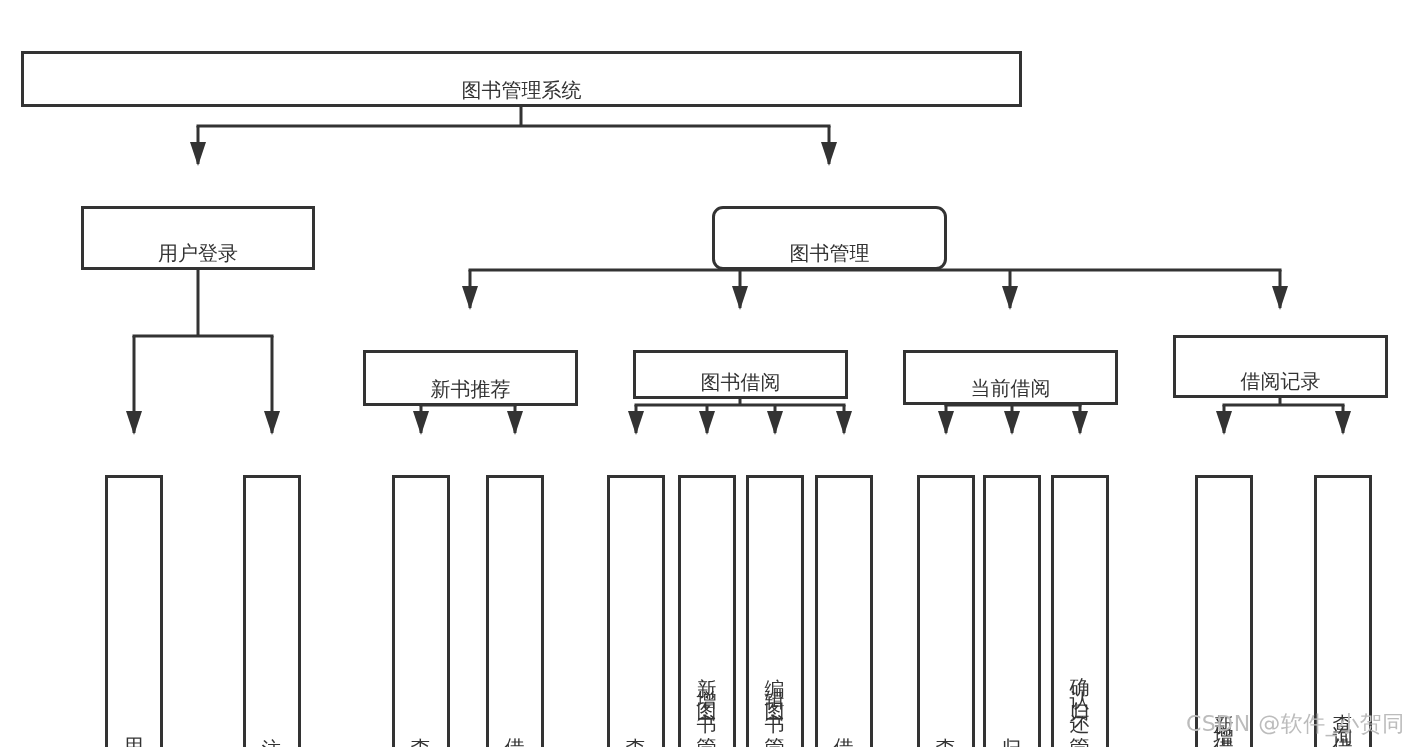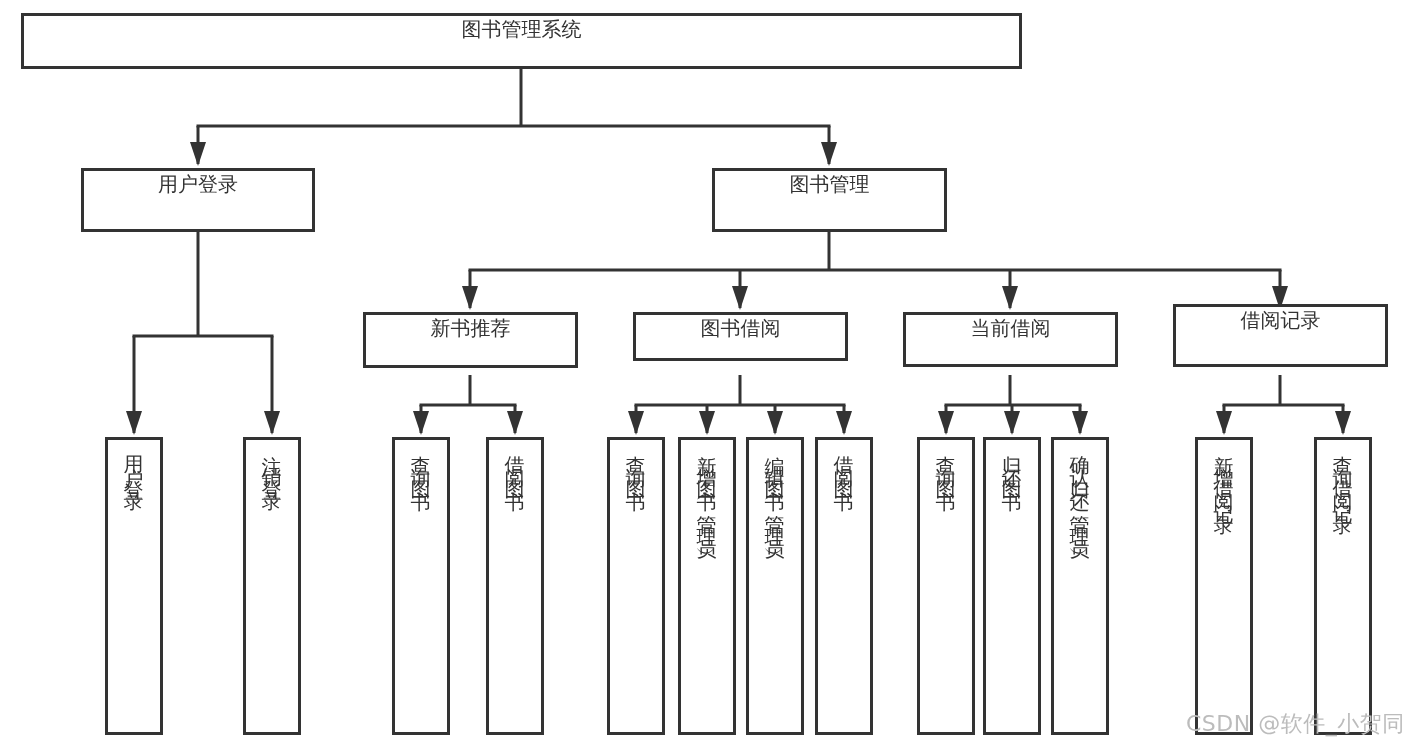--- a/index.html
+++ b/index.html
@@ -15,24 +15,25 @@
     width:1405px;height:747px;
     background:var(--bg);
     overflow:hidden;
   }
   .wires{position:absolute;left:0;top:0;pointer-events:none;}
   .node{
     position:absolute;
     box-sizing:border-box;
     border:3px solid var(--line);
     background:var(--bg);
-    display:flex;align-items:flex-start;justify-content:center;
+    display:flex;align-items:flex-end;justify-content:center;
     color:var(--text);
     font-size:20px;
     z-index:2;
+    margin-top:38px;
   }
   .node-h{white-space:nowrap;}
   .node-v .vtext{
     writing-mode:vertical-lr;
     text-orientation:mixed;
     letter-spacing:12px;
     line-height:1;
     white-space:nowrap;
   }
   .watermark{
@@ -112,34 +113,34 @@
     </g>
   </svg>
 
   <div class="node node-h" style="left:21px;top:13px;width:1001px;height:56px;">
     <span>图书管理系统</span>
   </div>
 
   <div class="node node-h" style="left:81px;top:168px;width:234px;height:64px;">
     <span>用户登录</span>
   </div>
-  <div class="node node-h" style="left:712px;top:168px;width:235px;height:64px;">
+  <div class="node node-h" style="left:712px;top:168px;width:235px;height:64px;border-radius:11px;">
     <span>图书管理</span>
   </div>
 
   <div class="node node-h" style="left:363px;top:312px;width:215px;height:56px;">
     <span>新书推荐</span>
   </div>
   <div class="node node-h" style="left:633px;top:312px;width:215px;height:49px;">
     <span>图书借阅</span>
   </div>
   <div class="node node-h" style="left:903px;top:312px;width:215px;height:55px;">
     <span>当前借阅</span>
   </div>
-  <div class="node node-h" style="left:1173px;top:304px;width:215px;height:63px;">
+  <div class="node node-h" style="left:1173px;top:297px;width:215px;height:63px;">
     <span>借阅记录</span>
   </div>
 
   <div class="node node-v" style="left:105px;top:437px;width:58px;height:298px;">
     <span class="vtext">用户登录</span>
   </div>
   <div class="node node-v" style="left:243px;top:437px;width:58px;height:298px;">
     <span class="vtext">注销登录</span>
   </div>
 

